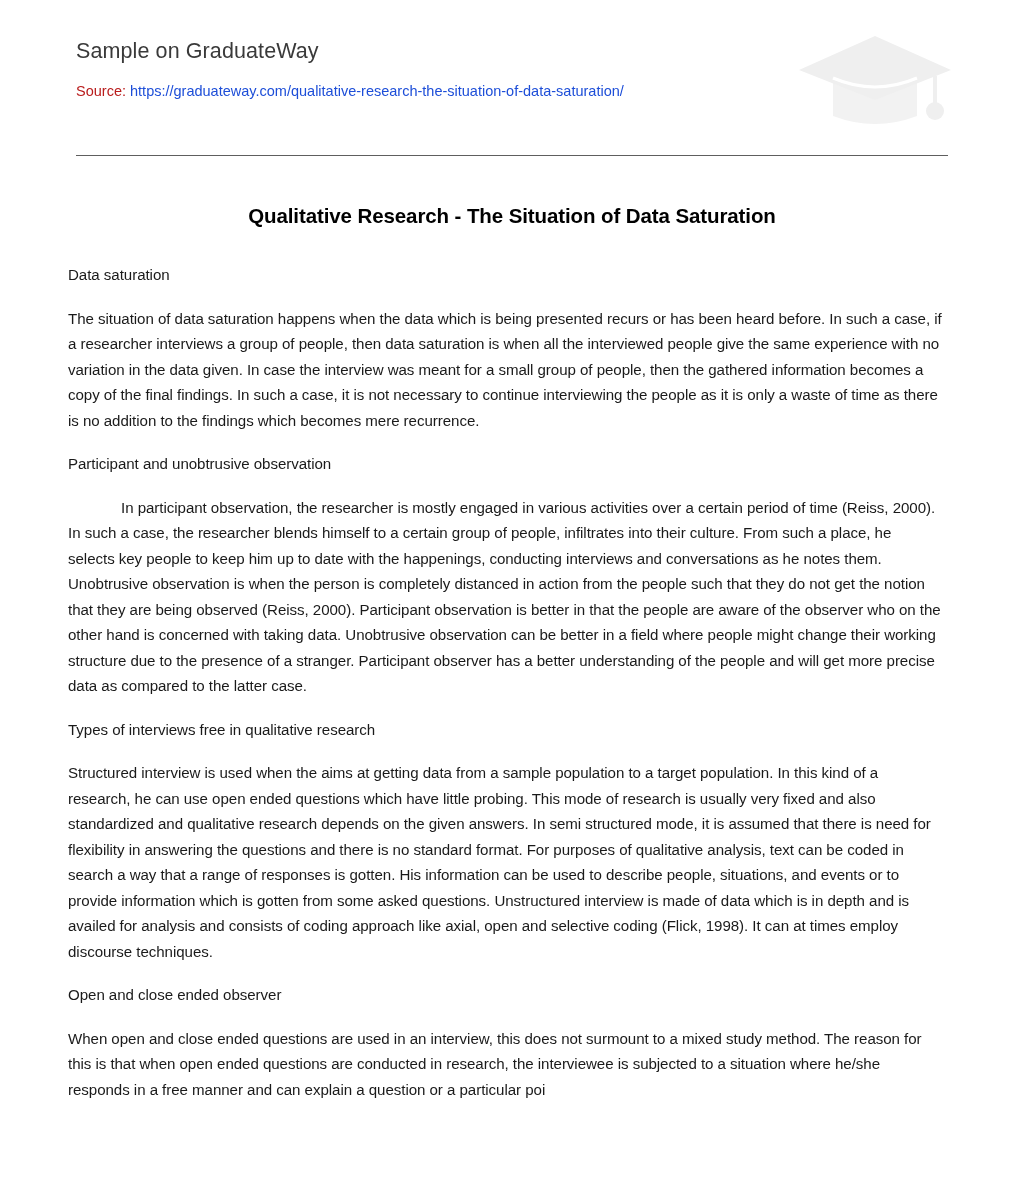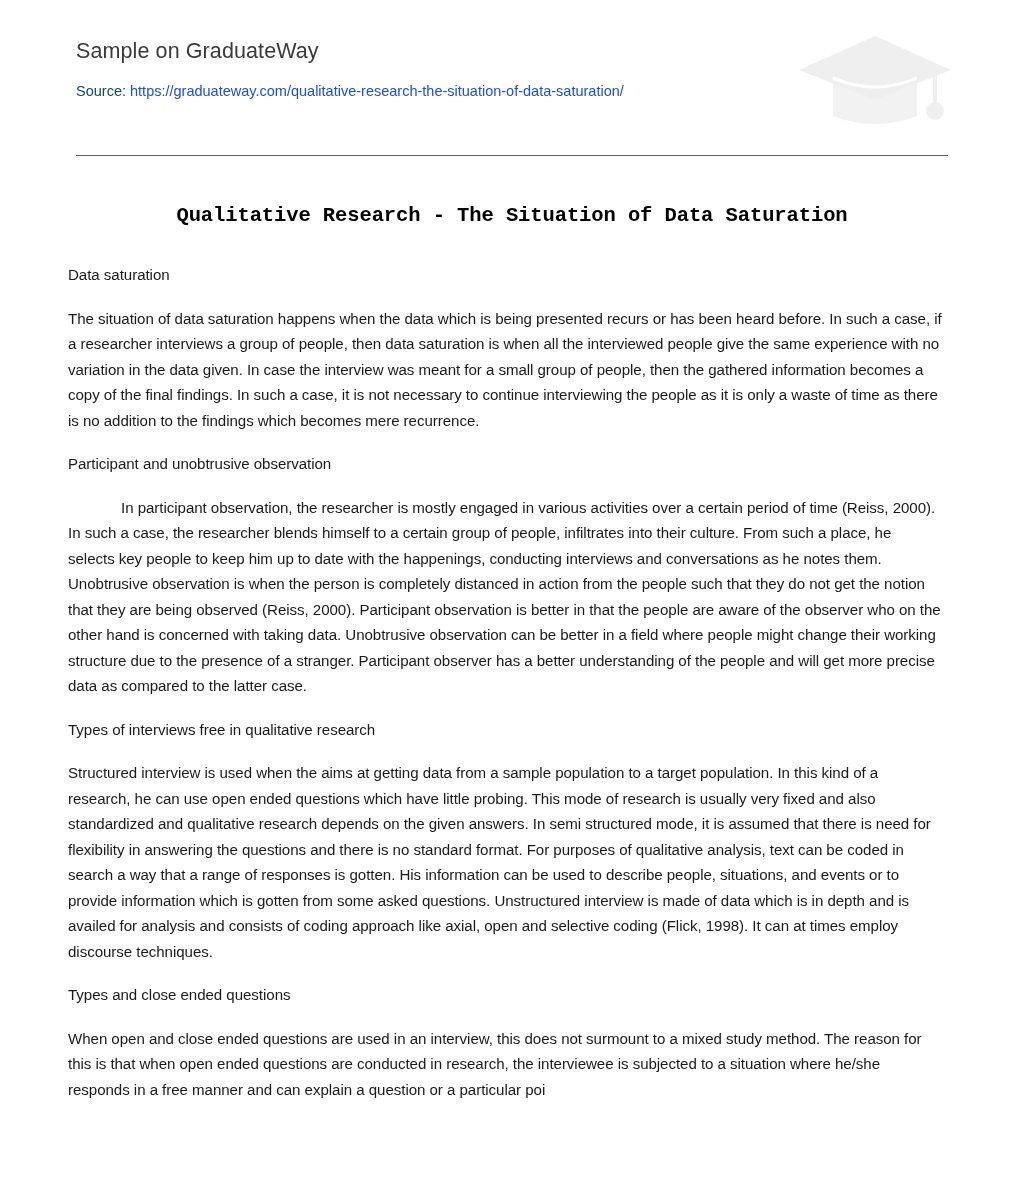--- a/index.html
+++ b/index.html
@@ -42,21 +42,21 @@
     margin: 0;
     margin-top: 17px;
     font-size: 14.5px;
     color: #2f2f2f;
     font-weight: 400;
     line-height: 20px;
     letter-spacing: 0px;
     white-space: nowrap;
   }
   .source-label {
-    color: #0c4a6e;
+    color: #b91c1c;
   }
   .source-url {
     color: #1d4ed8;
   }
 
   
   .logo-watermark {
     position: absolute;
     left: 795px;
     top: 28px;
@@ -88,21 +88,20 @@
     left: 76px;
     top: 203px;
     width: 872px;
     text-align: center;
     font-size: 20.5px;
     font-weight: bold;
     color: #000000;
     line-height: 26px;
     margin: 0;
     letter-spacing: -0.1px;
-    font-family: Liberation Mono, monospace;
   }
 
   
   .content {
     position: absolute;
     left: 68px;
     top: 262px;
     width: 874px;
   }
   .content p {
@@ -172,19 +171,19 @@
     <p class="indent">In participant observation, the researcher is mostly engaged in various activities over a certain period of time (Reiss, 2000). In such a case, the researcher blends himself to a certain group of people, infiltrates into their culture. From such a place, he selects key people to keep him up to date with the happenings, conducting interviews and conversations as he notes them.  Unobtrusive observation is when the person is completely distanced in action from the people such that they do not get the notion that they are being observed (Reiss, 2000). Participant observation is better in that the people are aware of the observer who on the other hand is concerned with taking data.  Unobtrusive observation can be better in a field where people might change their working structure due to the presence of a stranger. Participant observer has a better understanding of the people and will get more precise data as compared to the latter case.</p>
 
     <div class="gap-between-blocks"></div>
 
     <p class="section-heading">Types of interviews free in qualitative research</p>
     <div class="gap-after-heading"></div>
     <p>Structured interview is used when the aims at getting data from a sample population to a target population. In this kind of a research, he can use open ended questions which have little probing. This mode of research is usually very fixed and also standardized and qualitative research depends on the given answers. In semi structured mode, it is assumed that there is need for flexibility in answering the questions and there is no standard format. For purposes of qualitative analysis, text can be coded in search a way that a range of responses is gotten. His information can be used to describe people, situations, and events or to provide information which is gotten from some asked questions. Unstructured interview is made of data which is in depth and is availed for analysis and consists of coding approach like axial, open and selective coding (Flick, 1998). It can at times employ discourse techniques.</p>
 
     <div class="gap-between-blocks"></div>
 
-    <p class="section-heading">Types and close ended questions</p>
+    <p class="section-heading">Open and close ended observer</p>
     <div class="gap-after-heading"></div>
     <p>When open and close ended questions are used in an interview, this does not surmount to a mixed study method. The reason for this is that when open ended questions are conducted in research, the interviewee is subjected to a situation where he/she responds in a free manner and can explain a question or a particular poi</p>
 
   </div>
 
 </div>
 
 </body></html>

